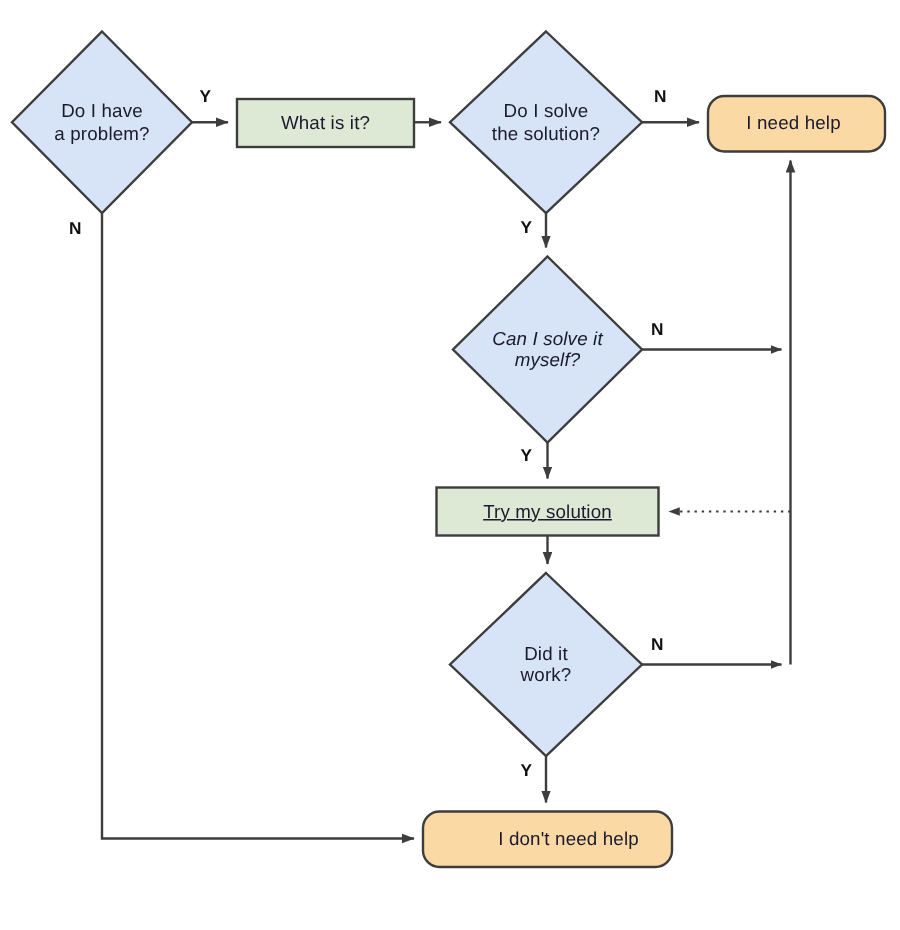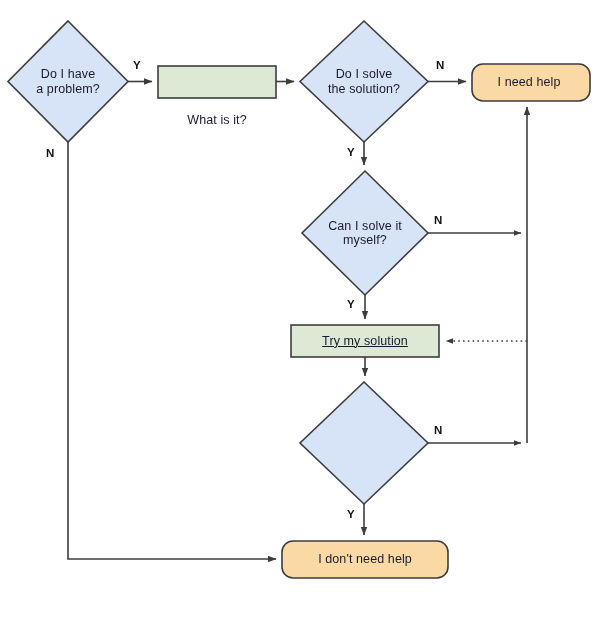--- a/index.html
+++ b/index.html
@@ -103,34 +103,36 @@
     <path d="M527,341 L446,341" fill="none" stroke="#3d3d3d" stroke-width="1.3" stroke-dasharray="1.6 3.2" marker-end="url(#arrow-sm)"></path>
 
     <path d="M68,142 L68,559 L276,559" fill="none" stroke="#3d3d3d" stroke-width="1.6" stroke-linejoin="miter" marker-end="url(#arrow)"></path>
 
     <path d="M364,504 L364,535" fill="none" stroke="#3d3d3d" stroke-width="1.6" marker-end="url(#arrow)"></path>
   </svg>
 
   <div class="node-label" style="left:8px; top:21px; width:120px; height:121px;">Do I have
 a problem?</div>
 
-  <div class="node-label" style="left:158px; top:66px; width:118px; height:32px;margin-top:38px;">What is it?</div>
+  <div class="node-label" style="left:158px; top:66px; width:118px; height:32px;">What is it?</div>
 
   <div class="node-label" style="left:300px; top:21px; width:128px; height:121px;">Do I solve
 the solution?</div>
 
   <div class="node-label" style="left:472px; top:64px; width:114px; height:37px;">I need help</div>
 
-  <div class="node-label" style="left:302px; top:171px; width:126px; height:124px;">Can I solve it
+  <div class="node-label" style="left:302px; top:171px; width:126px; height:124px;font-style:italic;">Can I solve it
 myself?</div>
 
   <div class="node-label" style="left:291px; top:325px; width:148px; height:32px;text-decoration:underline;">Try my solution</div>
 
+  <div class="node-label" style="left:300px; top:382px; width:128px; height:122px;">Did it
+work?</div>
 
-  <div class="node-label" style="left:282px; top:541px; width:166px; height:37px;">I don't need help</div>
+  <div class="node-label" style="left:296px; top:541px; width:166px; height:37px;">I don't need help</div>
 
   <div class="edge-label" style="left:133px; top:59px;">Y</div>
 
   <div class="edge-label" style="left:46px; top:147px;">N</div>
 
   <div class="edge-label" style="left:436px; top:59px;">N</div>
 
   <div class="edge-label" style="left:347px; top:146px;">Y</div>
 
   <div class="edge-label" style="left:434px; top:214px;">N</div>

